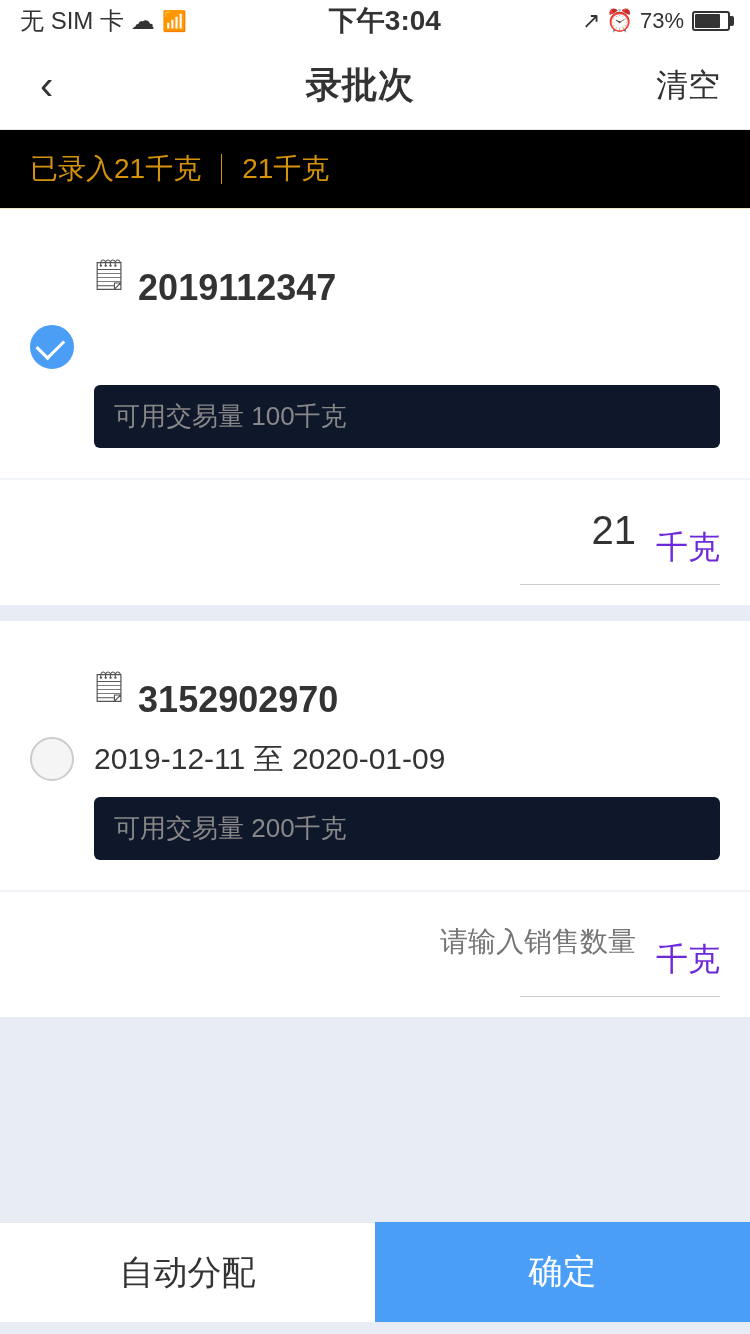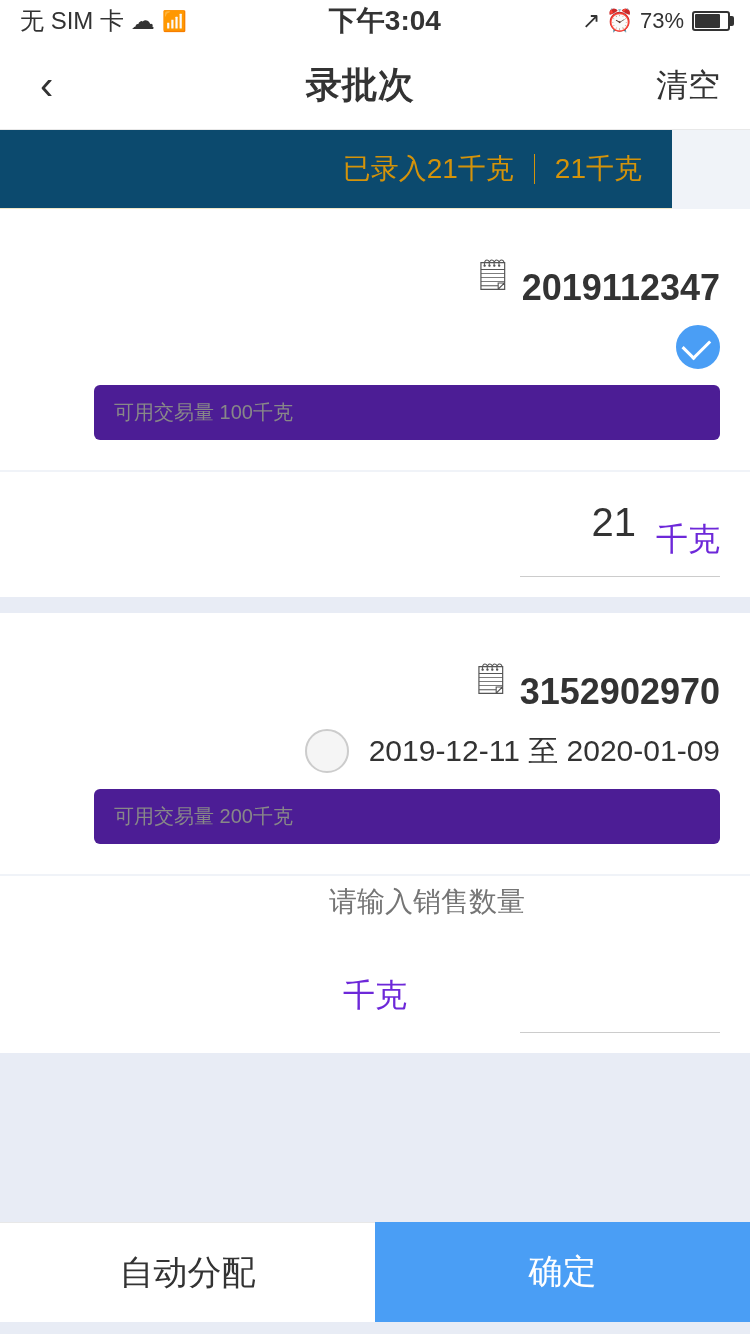--- a/index.html
+++ b/index.html
@@ -1,16 +1,16 @@
 <!DOCTYPE html>
 <html><head>
   <meta charset="utf-8">
   <meta name="viewport" content="width=750px">
   <style>
-    * { box-sizing: border-box; margin: 0; padding: 0; justify-content: flex-end; }
+    * { box-sizing: border-box; margin: 0; padding: 0; }
     body {
       width: 750px;
       min-height: 1334px;
       font-family: -apple-system, 'PingFang SC', 'Helvetica Neue', Arial, sans-serif;
       background: #f0f3f8;
       font-size: 28px;
       color: #333;
     }
 
     
@@ -82,22 +82,22 @@
       color: #333;
     }
     .nav-clear {
       font-size: 32px;
       color: #333;
       cursor: pointer;
     }
 
     
     .info-banner {
-      width: 672px;
-      background: #0c4a6e;
+      width: 750px;
+      background: #000000;
       padding: 20px 30px;
       display: flex;
       align-items: center;
       gap: 20px;
       border-bottom: 1px solid #f0e8c8;
     }
     .info-banner-item {
       font-size: 28px;
       color: #d4930a;
       font-weight: 500;
@@ -164,24 +164,24 @@
       transform: rotate(-45deg) translateY(-3px);
       display: block;
     }
     .date-text {
       font-size: 30px;
       color: #333;
     }
 
     .available-qty-box {
       margin-left: 64px;
-      background: #4c1d95;
+      background: #0f172a;
       border-radius: 6px;
       padding: 14px 20px;
-      font-size: 20px;
+      font-size: 26px;
       color: #888;
       margin-bottom: 10px;
     }
 
     
     .qty-row {
       display: flex;
       align-items: center;
       justify-content: flex-end;
       padding: 10px 30px 14px 30px;
@@ -307,21 +307,21 @@
     <span class="batch-icon">🗒</span>
     <span class="batch-number">3152902970</span>
   </div>
   <div class="card-date-row">
     <div class="radio-circle"></div>
     <span class="date-text">2019-12-11 至 2020-01-09</span>
   </div>
   <div class="available-qty-box">可用交易量 200千克</div>
 </div>
 
-<div class="qty-row" style="background:#fff;flex-direction:column;">
+<div class="qty-row" style="background:#fff;">
   <div style="flex:1; text-align:right;">
     <input class="qty-input" type="text" placeholder="请输入销售数量" style="font-size: 28px; color: rgb(204, 204, 204); text-align: right; border: none; outline: none; background: transparent; width: 300px;">
   </div>
   <span class="qty-unit">千克</span>
 </div>
 <div style="background:#fff; padding: 0 30px 20px 30px;">
   <div style="width:200px; height:1px; background:#ccc; margin-left:auto;"></div>
 </div>
 
 <div class="content-area" style="min-height: 400px; background: #e8ecf5;"></div>

